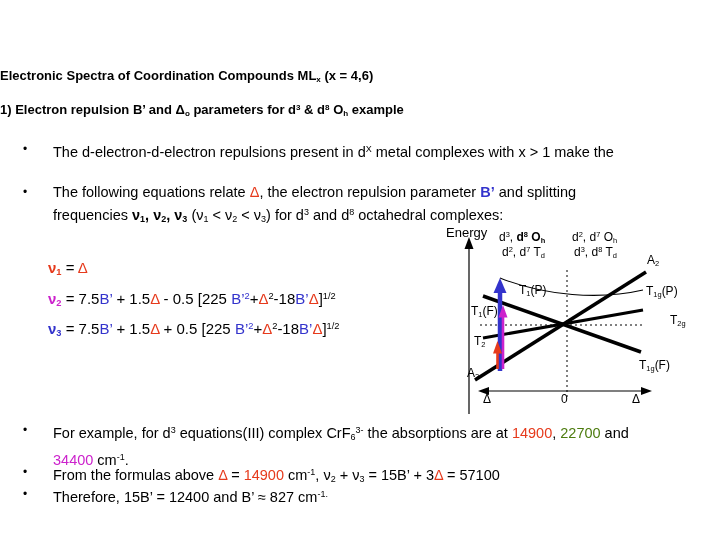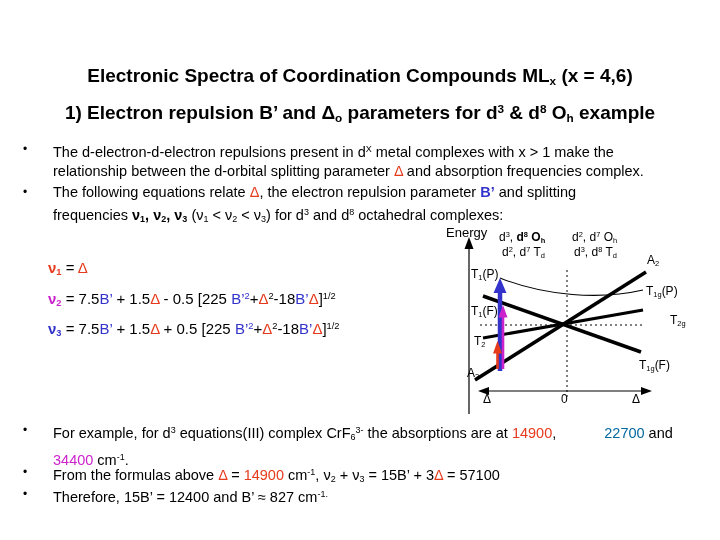--- a/index.html
+++ b/index.html
@@ -1,22 +1,22 @@
 <!DOCTYPE html>
 <html><head>
 <meta charset="utf-8">
 <style>
   html,body{margin:0;padding:0;background:#888;}
   .slide{
     position:relative;width:720px;height:540px;background:#ffffff;
     font-family:"Liberation Sans",sans-serif;color:#000;overflow:hidden;
   }
   .title{
-    position:absolute;left:0;top:62px;width:720px;text-align:center;
-    font-weight:bold;font-size:19px;line-height:28px;white-space:nowrap;
+    position:absolute;left:0;top:62px;width:720px;text-align:left;
+    font-weight:bold;font-size:13px;line-height:28px;white-space:nowrap;
   }
   .bullet{position:absolute;display:flex;font-size:14.5px;line-height:19.5px;}
   .bullet .marker{width:30px;padding-left:5px;font-size:12px;flex:none;}
   .bullet .bcontent{flex:1;}
   .tline{white-space:nowrap;}
   .equations{position:absolute;left:48px;top:256px;font-size:15px;line-height:23.5px;}
   .bullets-bottom .bullet{line-height:20px;}
   .sup{font-size:0.62em;vertical-align:0.55em;}
   .sub{font-size:0.62em;vertical-align:-0.22em;}
   .bold{font-weight:bold;}
@@ -32,21 +32,20 @@
 
   <div class="title">
     <div class="tline"><span>Electronic Spectra of Coordination Compounds ML</span><span class="sub">x</span><span> (x = 4,6)</span></div>
     <div class="tline"><span>1) Electron repulsion B’ and </span><span>Δ</span><span class="sub">o</span><span> parameters for d</span><span class="sup">3</span><span> &amp; d</span><span class="sup">8</span><span> O</span><span class="sub">h</span><span> example</span></div>
   </div>
 
   <div class="bullet" style="left:18px;top:140px;width:694px;">
     <span class="marker">•</span>
     <span class="bcontent">
       <span class="tline" style="display:block"><span>The d-electron-d-electron repulsions present in d</span><span class="sup">X</span><span> metal complexes with  x &gt; 1 make the</span></span>
-      <span class="tline" style="display:block"><span>relationship between the d-orbital splitting parameter </span><span style="color: rgb(230, 58, 28);">Δ</span><span> and absorption frequencies complex.</span></span>
     </span>
   </div>
   <div class="bullet" style="left:18px;top:183px;width:694px;">
     <span class="marker">•</span>
     <span class="bcontent">
       <span class="tline" style="display:block"><span>The following equations relate </span><span style="color: rgb(230, 58, 28);">Δ</span><span>, the electron repulsion parameter </span><span class="bold" style="color: rgb(51, 51, 204);">B’</span><span> and splitting</span></span>
       <span class="tline" style="display:block"><span>frequencies </span><span class="bold">ν</span><span class="sub bold">1</span><span class="bold">, </span><span class="bold">ν</span><span class="sub bold">2</span><span class="bold">, </span><span class="bold">ν</span><span class="sub bold">3</span><span> (</span><span>ν</span><span class="sub">1</span><span> &lt; </span><span>ν</span><span class="sub">2</span><span> &lt; </span><span>ν</span><span class="sub">3</span><span>) for d</span><span class="sup">3</span><span> and d</span><span class="sup">8</span><span> octahedral complexes:</span></span>
     </span>
   </div>
 
@@ -80,38 +79,38 @@
       <polygon points="58,83 53.5,95.5 62.5,95.5" fill="#cc22cc"></polygon>
       <line x1="52.5" y1="147" x2="52.5" y2="130" stroke-width="2.6" stroke="#e63a1c"></line>
       <polygon points="52.5,119 48,131.5 57,131.5" fill="#e63a1c"></polygon>
     </svg>
 
     <div class="dlabel energy" style="left:1px;top:4px;">Energy</div>
     <div class="dlabel" style="left:54px;top:6px;"><span>d</span><span class="sup">3</span><span>, </span><span class="bold">d</span><span class="sup bold">8</span><span class="bold"> O</span><span class="sub bold">h</span></div>
     <div class="dlabel" style="left:57px;top:21px;"><span>d</span><span class="sup">2</span><span>, d</span><span class="sup">7</span><span> T</span><span class="sub">d</span></div>
     <div class="dlabel" style="left:127px;top:6px;"><span>d</span><span class="sup">2</span><span>, d</span><span class="sup">7</span><span> O</span><span class="sub">h</span></div>
     <div class="dlabel" style="left:129px;top:21px;"><span>d</span><span class="sup">3</span><span>, d</span><span class="sup">8</span><span> T</span><span class="sub">d</span></div>
-    <div class="dlabel" style="left:26px;top:46px;"><span>T</span><span class="sub">1</span><span>(P)</span></div>
+    <div class="dlabel" style="left:26px;top:62px;padding-left:48px;"><span>T</span><span class="sub">1</span><span>(P)</span></div>
     <div class="dlabel" style="left:26px;top:83px;"><span>T</span><span class="sub">1</span><span>(F)</span></div>
     <div class="dlabel" style="left:29px;top:113px;"><span>T</span><span class="sub">2</span></div>
     <div class="dlabel" style="left:22px;top:145px;"><span>A</span><span class="sub">2</span></div>
     <div class="dlabel" style="left:202px;top:32px;"><span>A</span><span class="sub">2</span></div>
     <div class="dlabel" style="left:201px;top:63px;"><span>T</span><span class="sub">1g</span><span>(P)</span></div>
     <div class="dlabel" style="left:194px;top:92px;margin-left:31px;"><span>T</span><span class="sub">2g</span></div>
     <div class="dlabel" style="left:194px;top:137px;"><span>T</span><span class="sub">1g</span><span>(F)</span></div>
     <div class="dlabel" style="left:38px;top:171px;">Δ</div>
     <div class="dlabel" style="left:116px;top:171px;">0</div>
     <div class="dlabel" style="left:187px;top:171px;">Δ</div>
   </div>
 
   <div class="bullets-bottom">
     <div class="bullet" style="left:18px;top:420px;width:694px;">
       <span class="marker">•</span>
       <span class="bcontent">
-        <span class="tline" style="display:block"><span>For example, for d</span><span class="sup">3</span><span> equations(III) complex CrF</span><span class="sub">6</span><span class="sup">3-</span><span> the absorptions are at </span><span style="color: rgb(230, 58, 28);">14900</span><span>, </span><span style="color: #0369a1; margin-left: 44px;">22700</span><span> and</span></span>
+        <span class="tline" style="display:block"><span>For example, for d</span><span class="sup">3</span><span> equations(III) complex CrF</span><span class="sub">6</span><span class="sup">3-</span><span> the absorptions are at </span><span style="color: rgb(230, 58, 28);">14900</span><span>, </span><span style="color: #4d7c0f;">22700</span><span> and</span></span>
         <span class="tline" style="display:block"><span style="color: rgb(204, 34, 204); text-align: center;">34400</span><span> cm</span><span class="sup">-1</span><span>.</span></span>
       </span>
     </div>
     <div class="bullet" style="left:18px;top:462px;width:694px;">
       <span class="marker">•</span>
       <span class="bcontent">
         <span class="tline" style="display:block"><span>From the formulas above </span><span style="color: rgb(230, 58, 28);">Δ</span><span> = </span><span style="color: rgb(230, 58, 28);">14900</span><span> cm</span><span class="sup">-1</span><span>, </span><span>ν</span><span class="sub">2</span><span> + </span><span>ν</span><span class="sub">3</span><span> = 15B’ + 3</span><span style="color: rgb(230, 58, 28);">Δ</span><span> = 57100</span></span>
       </span>
     </div>
     <div class="bullet" style="left:18px;top:484px;width:694px;">

